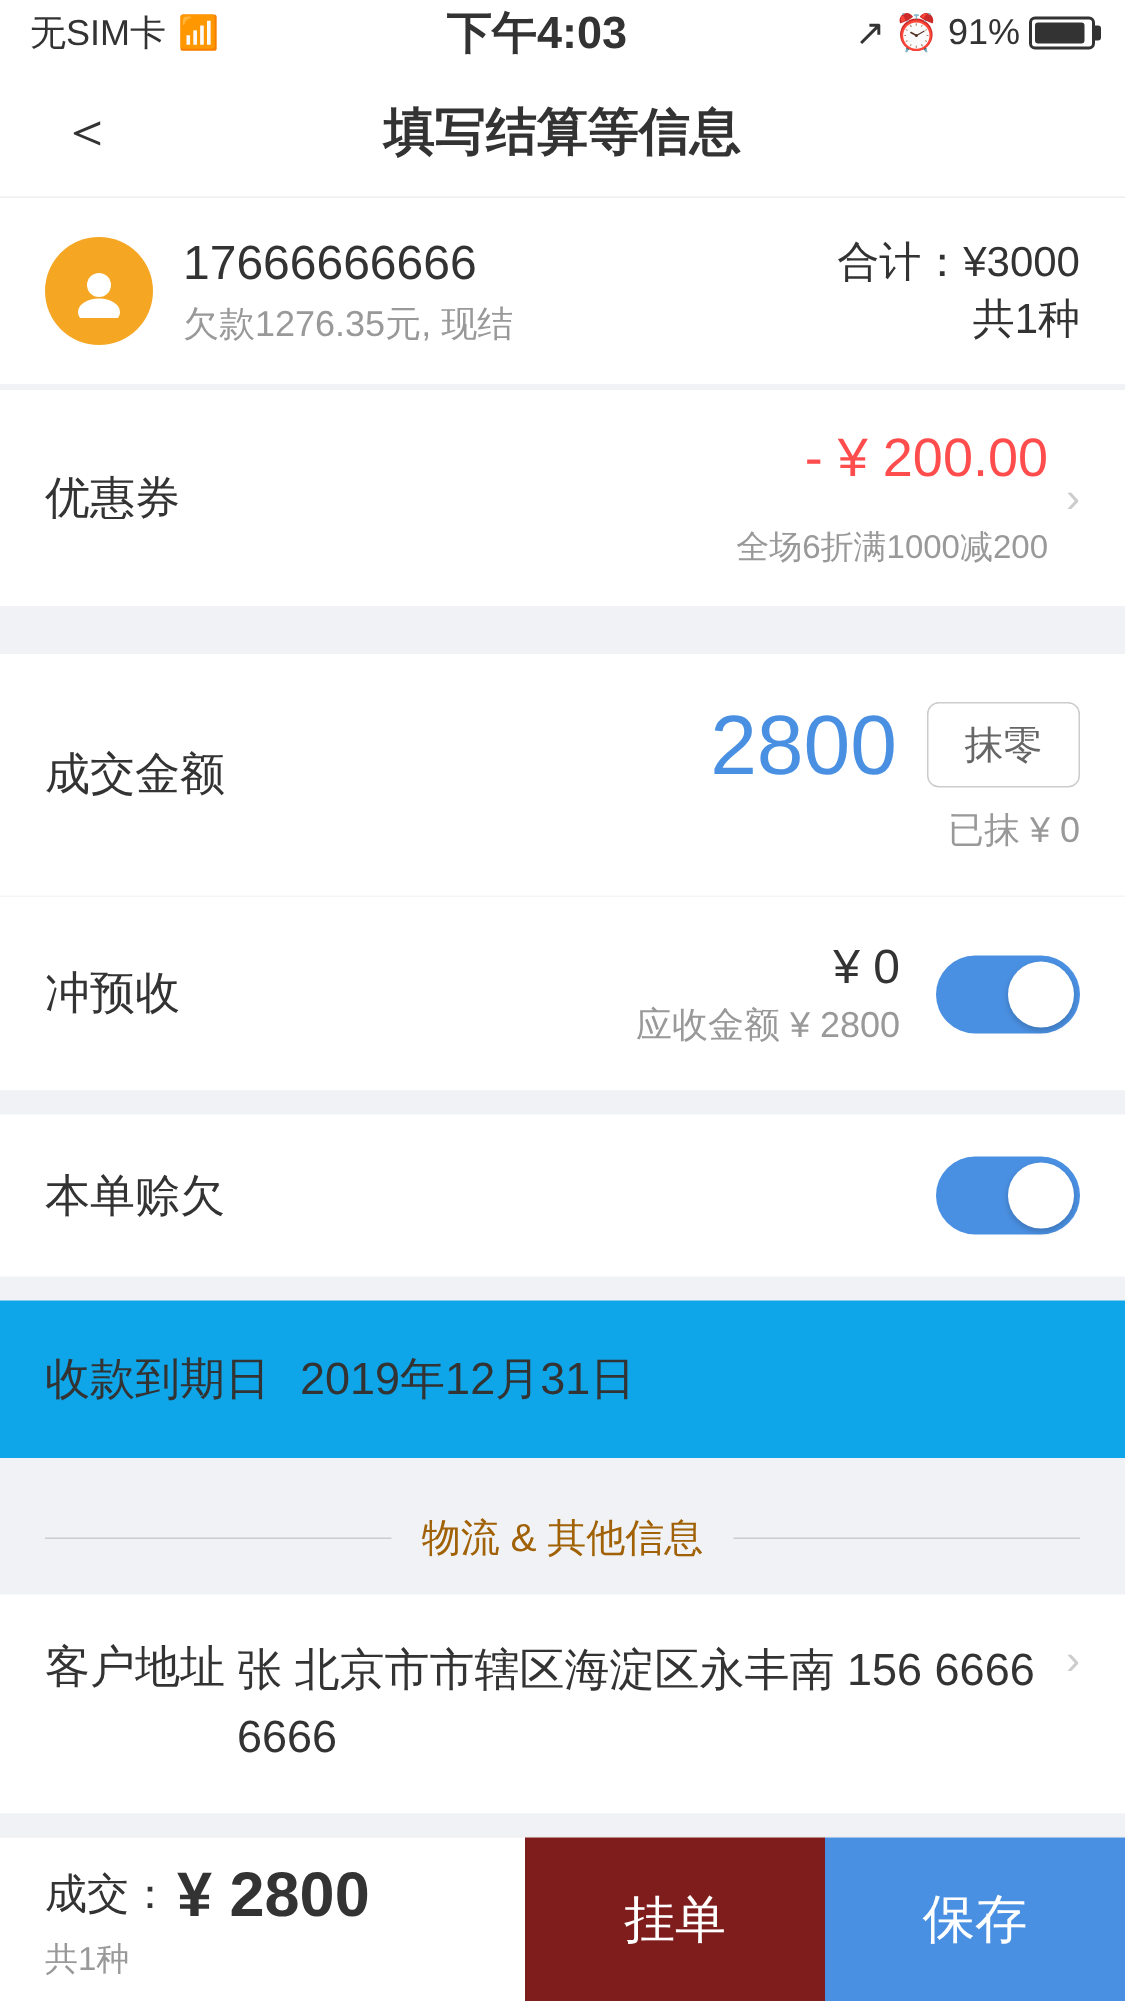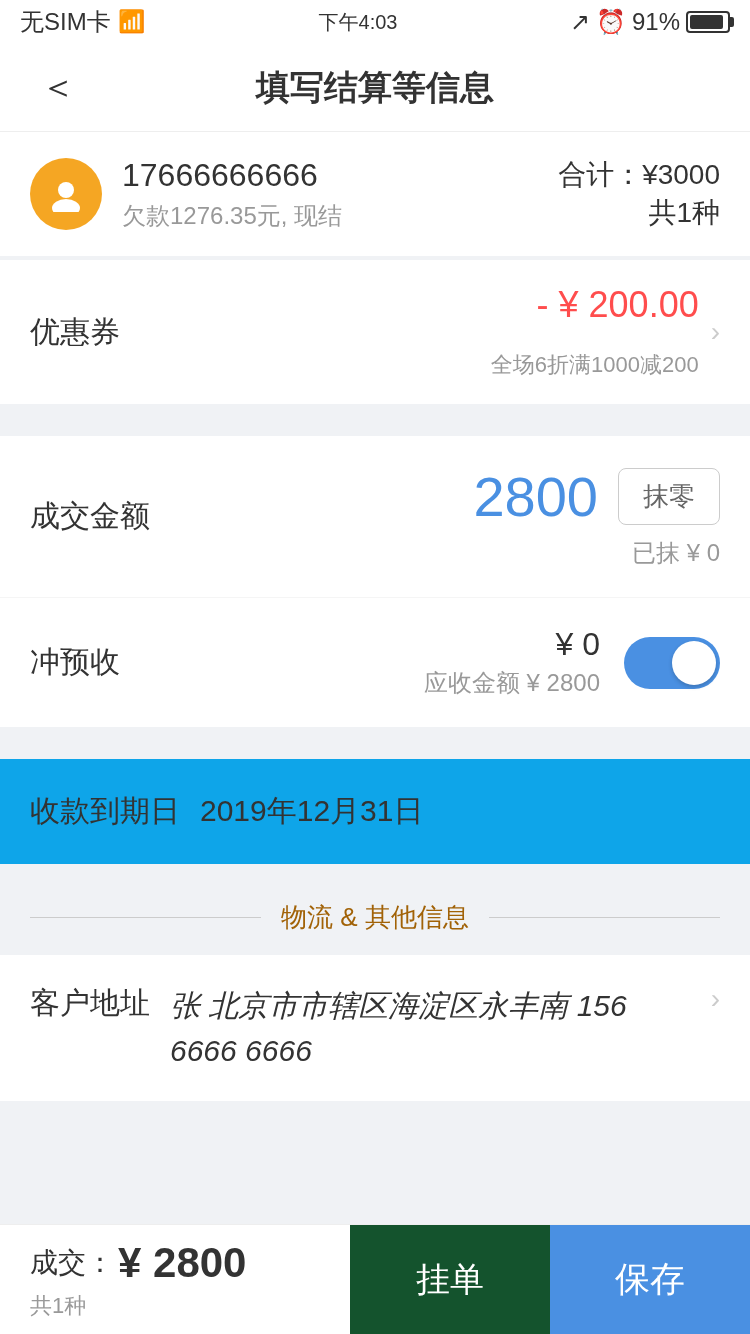--- a/index.html
+++ b/index.html
@@ -18,21 +18,21 @@
       height: 44px;
       background: #fff;
       display: flex;
       align-items: center;
       justify-content: space-between;
       padding: 0 20px;
       font-size: 24px;
       color: #333;
     }
     .status-left { display: flex; align-items: center; gap: 8px; }
-    .status-center { font-size: 20px; font-weight: 400; }
+    .status-center { font-size: 30px; font-weight: 700; }
     .status-right { display: flex; align-items: center; gap: 6px; font-size: 24px; }
     .battery-icon {
       width: 44px; height: 22px; border: 2px solid #333; border-radius: 4px; position: relative;
       display: inline-flex; align-items: center; padding: 2px;
     }
     .battery-icon::after {
       content: ''; position: absolute; right: -6px; top: 50%; transform: translateY(-50%);
       width: 4px; height: 10px; background: #333; border-radius: 0 2px 2px 0;
     }
     .battery-fill { height: 100%; width: 91%; background: #333; border-radius: 2px; }
@@ -169,24 +169,24 @@
     .logistics-line { flex: 1; height: 1px; background: #ccc; }
     .logistics-title { font-size: 26px; color: #a16207; white-space: nowrap; }
 
     
     .address-row {
       background: #fff;
       padding: 28px 30px;
       display: flex;
       align-items: flex-start;
       justify-content: flex-end;
-      gap: 20px;
+      gap: 8px;
     }
     .address-label { font-size: 30px; color: #333; white-space: nowrap; flex-shrink: 0; }
-    .address-value { font-size: 30px; color: #333; flex: 1; line-height: 1.5; font-style: italic; }
+    .address-value { font-size: 30px; color: #333; flex: 1; line-height: 1.5; }
 
     
     .bottom-bar {
       position: fixed;
       bottom: 0;
       width: 750px;
       height: 110px;
       background: #fff;
       display: flex;
       align-items: stretch;
@@ -198,21 +198,21 @@
       flex-direction: column;
       justify-content: center;
       padding: 0 30px;
     }
     .bottom-total-row { display: flex; align-items: center; gap: 4px; }
     .bottom-total-label { font-size: 28px; color: #333; }
     .bottom-total-amount { font-size: 42px; font-weight: 600; color: #333; }
     .bottom-count { font-size: 22px; color: #999; margin-top: 4px; }
     .btn-hang {
       width: 200px;
-      background: #14532d;
+      background: #7f1d1d;
       display: flex;
       align-items: center;
       justify-content: center;
       font-size: 34px;
       color: #fff;
       font-weight: 500;
       cursor: pointer;
     }
     .btn-save {
       width: 200px;
@@ -307,20 +307,28 @@
         </div>
         <div class="toggle-switch">
           <div class="knob"></div>
         </div>
       </div>
     </div>
   </div>
 
   <div class="section-divider"></div>
 
+  <div class="form-section">
+    <div class="form-row">
+      <div class="form-label">本单赊欠</div>
+      <div class="toggle-switch">
+        <div class="knob"></div>
+      </div>
+    </div>
+  </div>
 
   <div class="due-date-row">
     <span class="due-date-label">收款到期日</span>
     <span class="due-date-value">2019年12月31日</span>
   </div>
 
   <div class="logistics-section">
     <div class="logistics-header">
       <div class="logistics-line"></div>
       <div class="logistics-title">物流 &amp; 其他信息</div>

